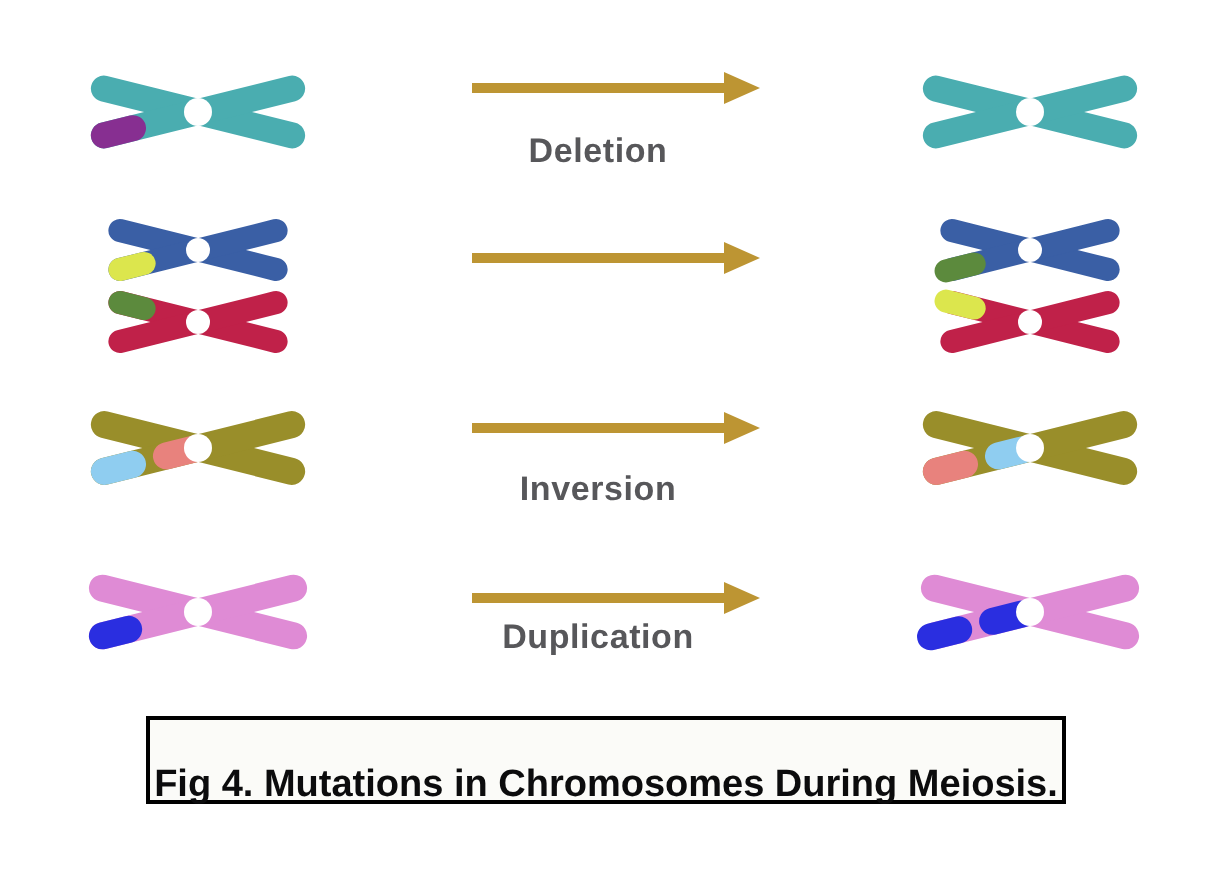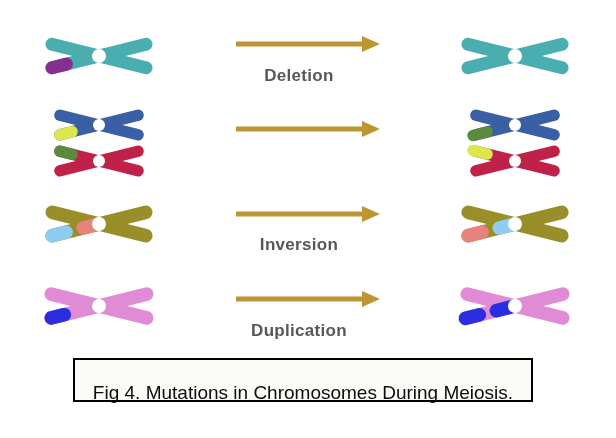--- a/index.html
+++ b/index.html
@@ -25,21 +25,21 @@
     position:absolute;
     left:73px;top:358px;
     width:460px;height:44px;
     box-sizing:border-box;
     border:2px solid #000000;
     background:#fbfbf8;
     display:flex;align-items:center;justify-content:center;
   }
   .caption-box span{
     font-size:19px;
-    font-weight:400;
+    font-weight:700;
     color:#0c0c0d;
     white-space:nowrap;
     margin-top:26px;
   }
 </style>
 </head>
 <body>
 
 <div class="stage">
   <svg id="diagram" width="616" height="438" viewBox="0 0 616 438">
@@ -118,18 +118,18 @@
         <rect x="-56" y="-6.75" width="112" height="13.5" rx="6.75" fill="#df8bd5" transform="rotate(14)"></rect>
         <rect x="-56" y="-6.75" width="112" height="13.5" rx="6.75" fill="#df8bd5" transform="rotate(-14)"></rect>
         <rect x="-58" y="-6.75" width="28" height="13.5" rx="6.75" fill="#2a2ee0" transform="rotate(-14)"></rect>
         <rect x="-26" y="-6.75" width="29" height="13.5" rx="6.75" fill="#2a2ee0" transform="rotate(-14)"></rect>
         <circle cx="0" cy="0" r="7" fill="#ffffff"></circle>
       </g>
     </svg>
 
   <div class="row-label" style="top:76px">Deletion</div>
   <div class="row-label" style="top:245px">Inversion</div>
-  <div class="row-label" style="top:331px">Duplication</div>
+  <div class="row-label" style="top:319px">Duplication</div>
 
   <div class="caption-box">
     <span>Fig 4. Mutations in Chromosomes During Meiosis.</span>
   </div>
 </div>
 
 </body></html>

